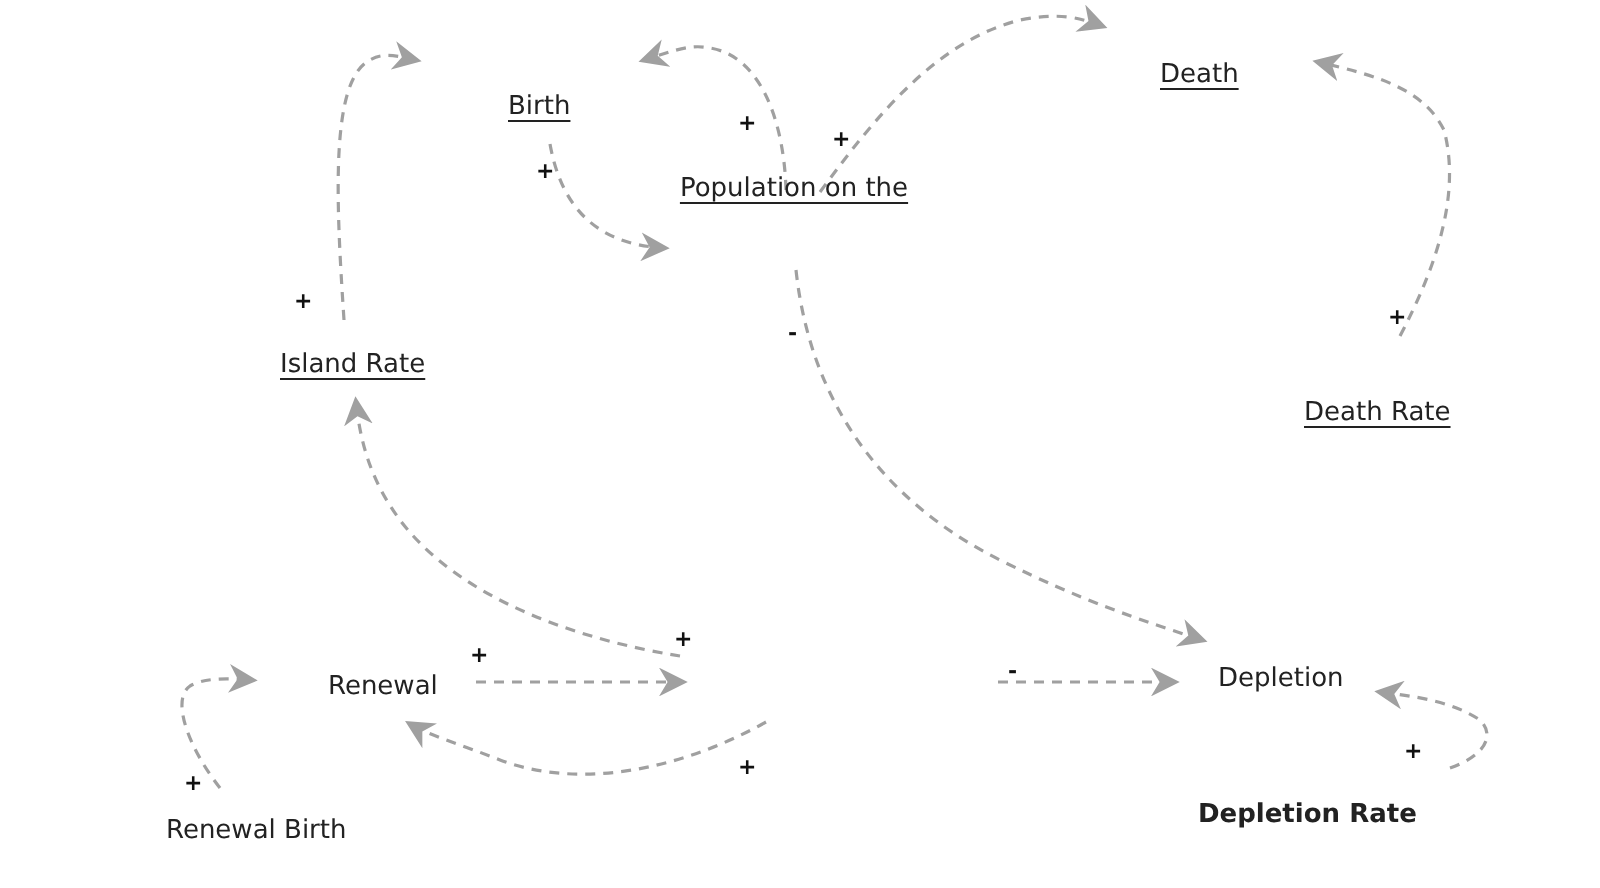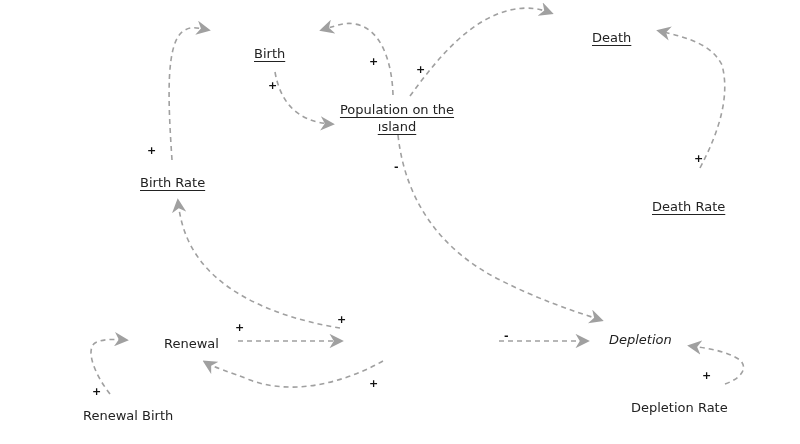--- a/index.html
+++ b/index.html
@@ -43,31 +43,30 @@
 
     <path class="link" marker-end="url(#ah)" d="M499,341 L587,341"></path>
 
     <path class="link" marker-end="url(#ah)" d="M110,394 C95,375 85,350 95,343 C102,339 112,339 126,340"></path>
 
     <path class="link" marker-end="url(#ah)" d="M725,384 C742,378 748,368 740,360 C725,350 705,348 690,346"></path>
   </svg>
 
   
   <div class="node ul" style="left:254px; top:45px;text-decoration:underline;">Birth</div>
-  <div class="node ul center" style="left:338px; top:101px; width:118px;">
+  <div class="node ul center" style="left:338px; top:86px; width:118px;">
     <div>Population on the</div>
-    <div>ısland </div>
   </div>
-  <div class="node ul" style="left:580px; top:29px;margin-left:12px;">Death </div>
-  <div class="node ul" style="left:140px; top:174px;">Birth Rate</div>
+  <div class="node ul" style="left:580px; top:29px;">Death </div>
+  <div class="node ul" style="left:140px; top:174px;">Island Rate</div>
   <div class="node ul" style="left:652px; top:198px;">Death Rate</div>
   <div class="node" style="left:164px; top:335px;">Renewal</div>
-  <div class="node" style="left:609px; top:331px;font-style:italic;">Depletion</div>
+  <div class="node" style="left:609px; top:331px;">Depletion</div>
   <div class="node" style="left:83px; top:407px;">Renewal Birth</div>
-  <div class="node" style="left:631px; top:399px;">Depletion Rate</div>
+  <div class="node" style="left:599px; top:399px;font-weight:bold;">Depletion Rate</div>
 
   
   <div class="pol" style="left:147px; top:145px;">+</div>
   <div class="pol" style="left:268px; top:80px;">+</div>
   <div class="pol" style="left:369px; top:56px;">+</div>
   <div class="pol" style="left:416px; top:64px;">+</div>
   <div class="pol" style="left:394px; top:161px;">-</div>
   <div class="pol" style="left:694px; top:153px;">+</div>
   <div class="pol" style="left:235px; top:322px;">+</div>
   <div class="pol" style="left:337px; top:314px;">+</div>

